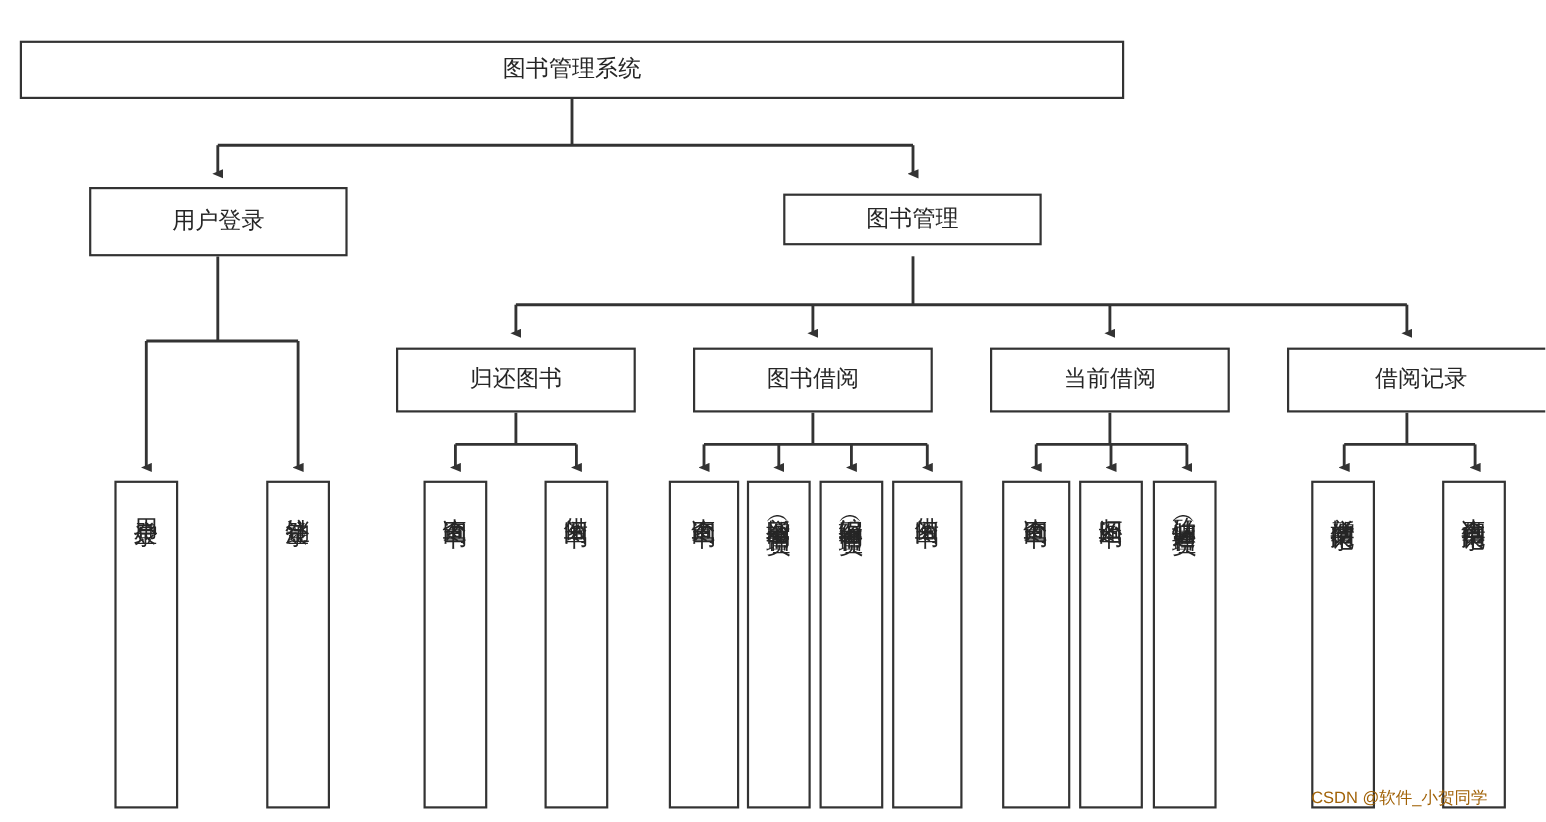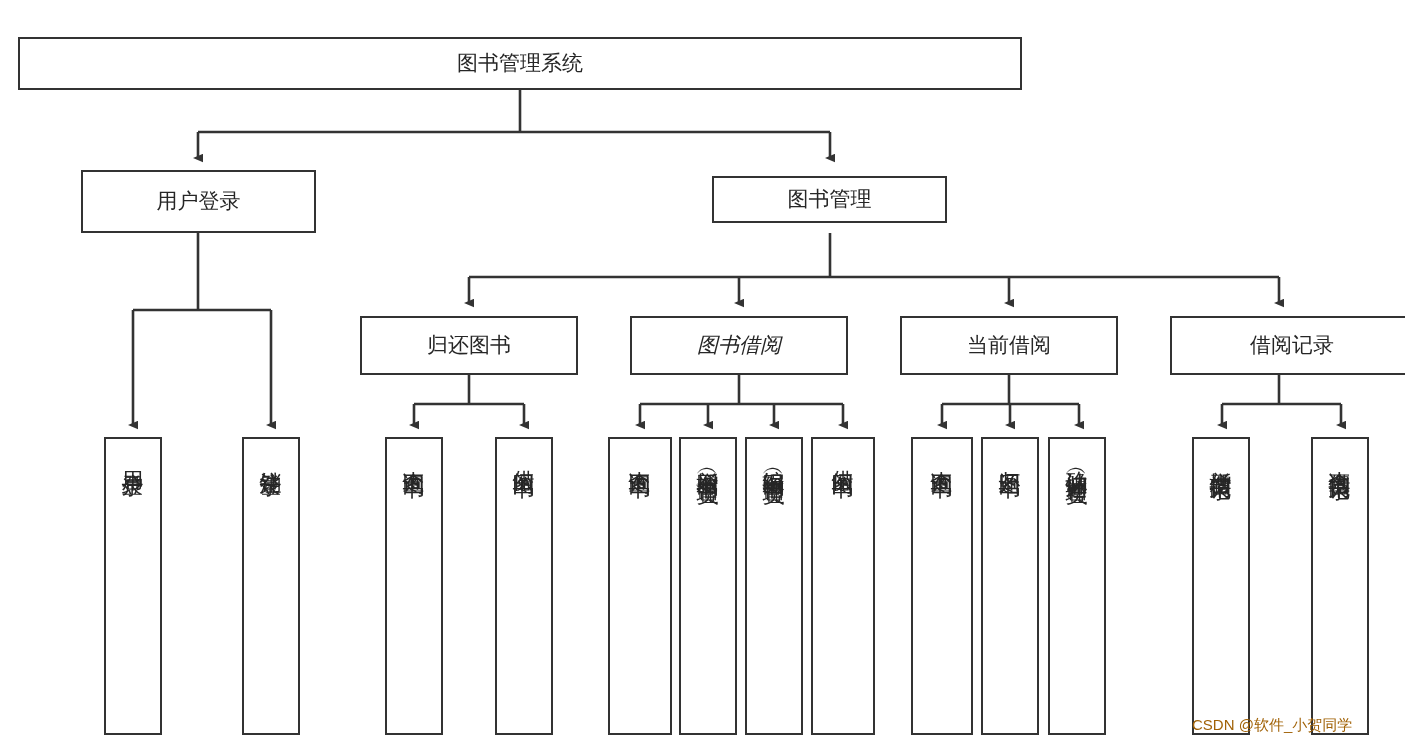--- a/index.html
+++ b/index.html
@@ -126,21 +126,21 @@
   <div class="node horiz" style="left:81px; top:170px; width:235px; height:63px;">
     <span class="label">用户登录</span>
   </div>
   <div class="node horiz" style="left:712px; top:176px; width:235px; height:47px;">
     <span class="label">图书管理</span>
   </div>
 
   <div class="node horiz" style="left:360px; top:316px; width:218px; height:59px;">
     <span class="label">归还图书</span>
   </div>
-  <div class="node horiz" style="left:630px; top:316px; width:218px; height:59px;font-style:italic;">
+  <div class="node horiz" style="left:630px; top:316px; width:218px; height:59px;">
     <span class="label">图书借阅</span>
   </div>
   <div class="node horiz" style="left:900px; top:316px; width:218px; height:59px;">
     <span class="label">当前借阅</span>
   </div>
   <div class="node horiz" style="left:1170px; top:316px; width:244px; height:59px;">
     <span class="label">借阅记录</span>
   </div>
 
   <div class="node vert" style="left:104px; top:437px; width:58px; height:298px;">

